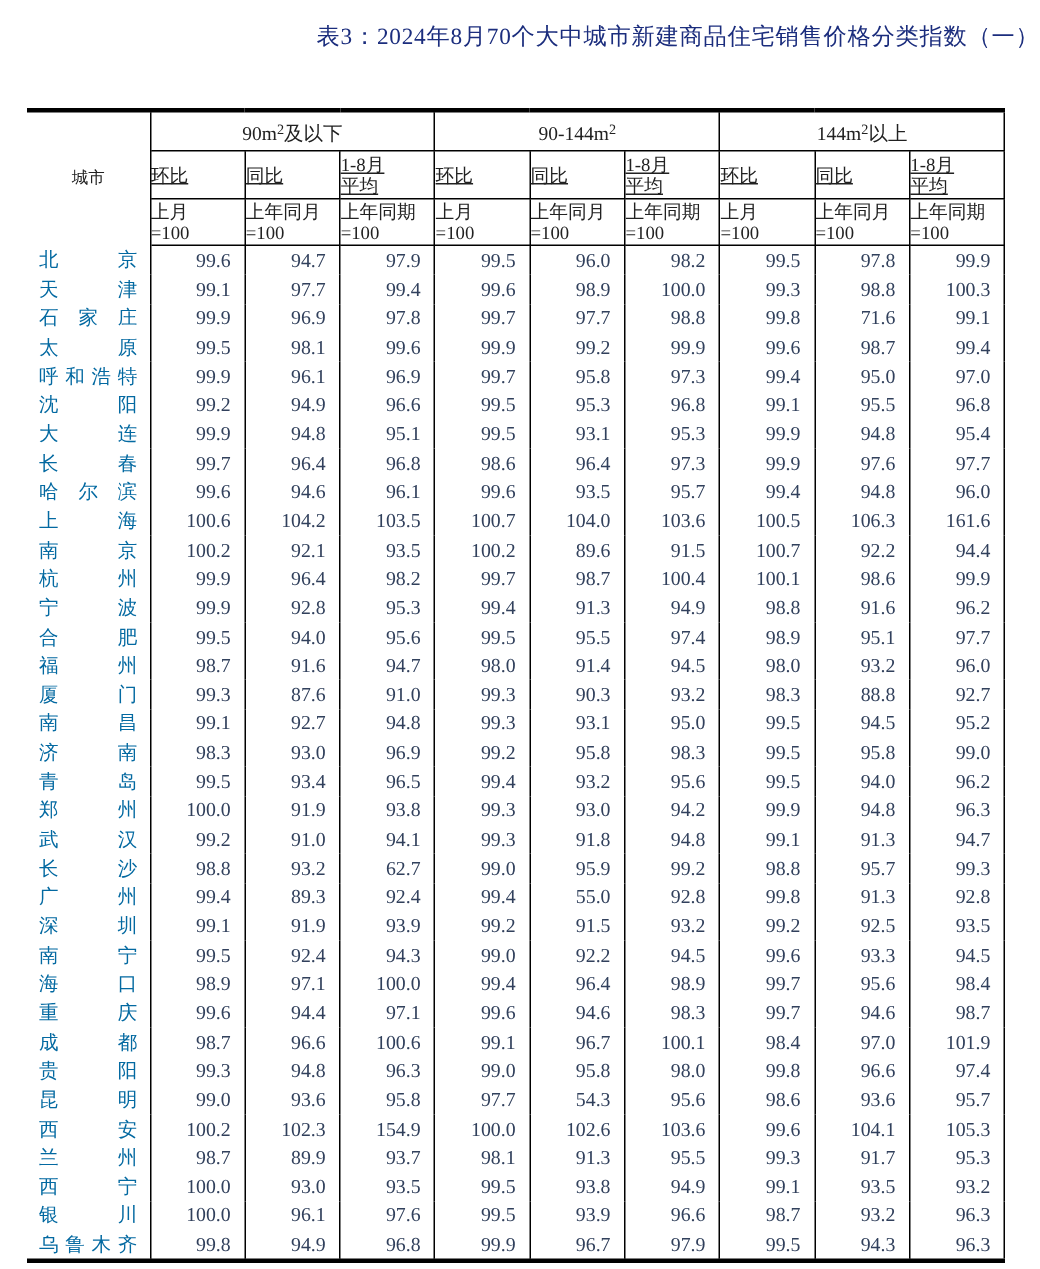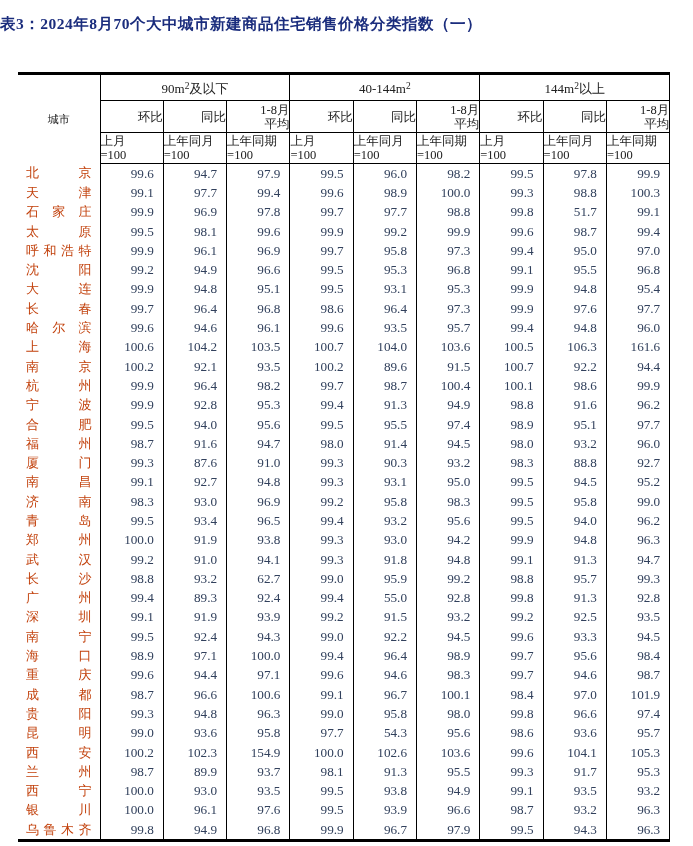--- a/index.html
+++ b/index.html
@@ -3,23 +3,23 @@
 <meta charset="utf-8">
 <style>
   html,body{margin:0;padding:0;background:#ffffff;}
   body{
     width:693px;height:846px;overflow:hidden;
     font-family:"Liberation Serif","DejaVu Serif",serif;
     -webkit-font-smoothing:antialiased;
   }
   .page-title{
     margin:14px 0 0 0;
-    text-align:left;
+    text-align:right;
     font-size:15.5px;
-    font-weight:bold;
+    font-weight:normal;
     color:#1b2d7d;
     letter-spacing:0.5px;
   }
   table.price-table{
     table-layout:fixed;
     border-collapse:collapse;
     width:652px;
     margin:37px 23px 0 18px;
     border-top:3px solid #000;
     border-bottom:3px solid #000;
@@ -38,36 +38,37 @@
   .group-head{
     height:25px;
     border-bottom:1px solid #000;
     text-align:center;
     font-size:13px;
   }
   .group-head sup{font-size:9.5px;vertical-align:4px;}
   .metric-head{
     height:31px;
     border-bottom:1px solid #000;
-    text-align:right;
+    text-align:left;
+    text-decoration:underline;
   }
   .metric-head .line{display:block;}
   .metric-head .line:empty{display:none;}
   .base-head{
     height:30px;
     border-bottom:1px solid #000;
     text-align:left;
   }
   .base-head .line{display:block;}
   tbody td{
     height:19.3px;
     font-size:13.2px;
   }
   td.city-cell{
-    color:#c2410c;
+    color:#0369a1;
     font-size:13px;
     padding:0 8px;
   }
   .city-justify{
     display:block;
     width:100%;
     text-align:justify;
     text-align-last:justify;
   }
   td.num-cell{
@@ -91,21 +92,21 @@
       <col class="num-col">
       <col class="num-col">
     <col class="num-col">
       <col class="num-col">
       <col class="num-col">
   </colgroup>
   <thead>
     <tr>
       <th rowspan="3" class="city-head">城市</th>
       <th colspan="3" class="group-head"><span>90m</span><sup>2</sup><span>及以下</span></th>
-      <th colspan="3" class="group-head"><span>40-144m</span><sup>2</sup><span></span></th>
+      <th colspan="3" class="group-head"><span>90-144m</span><sup>2</sup><span></span></th>
       <th colspan="3" class="group-head"><span>144m</span><sup>2</sup><span>以上</span></th>
     </tr>
     <tr>
       <th class="metric-head">
           <span class="line">环比</span>
         </th>
       <th class="metric-head">
           <span class="line">同比</span>
         </th>
       <th class="metric-head">
@@ -205,21 +206,21 @@
         <td class="city-cell">
           <span class="city-justify">石家庄</span>
         </td>
         <td class="num-cell">99.9</td>
         <td class="num-cell">96.9</td>
         <td class="num-cell">97.8</td>
         <td class="num-cell">99.7</td>
         <td class="num-cell">97.7</td>
         <td class="num-cell">98.8</td>
         <td class="num-cell">99.8</td>
-        <td class="num-cell">51.7</td>
+        <td class="num-cell">71.6</td>
         <td class="num-cell">99.1</td>
       </tr>
       <tr>
         <td class="city-cell">
           <span class="city-justify">太原</span>
         </td>
         <td class="num-cell">99.5</td>
         <td class="num-cell">98.1</td>
         <td class="num-cell">99.6</td>
         <td class="num-cell">99.9</td>

